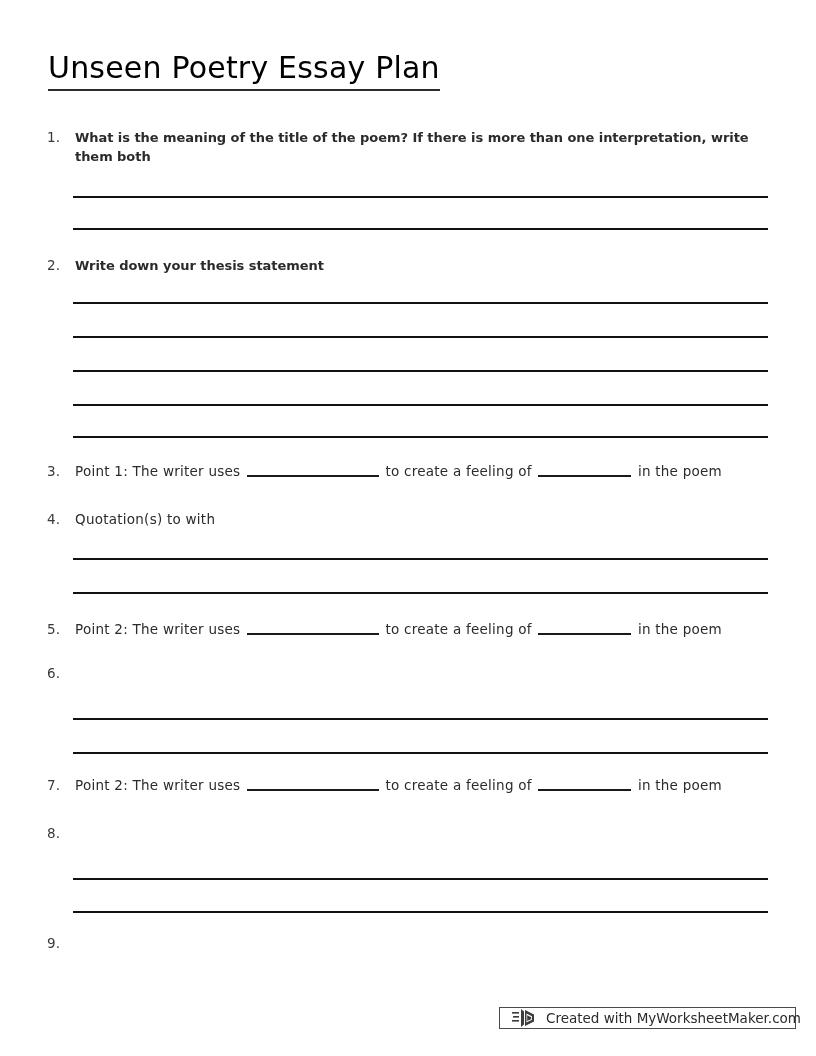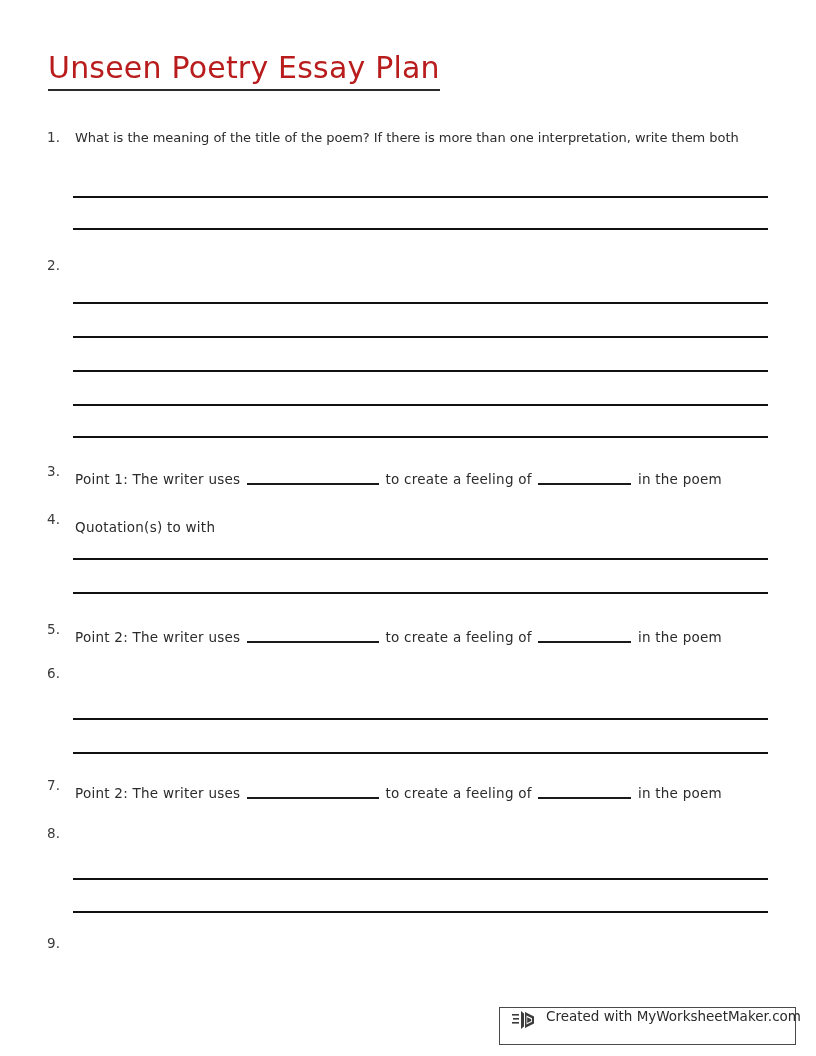--- a/index.html
+++ b/index.html
@@ -24,21 +24,21 @@
   }
 
   
   .title {
     position: absolute;
     left: 48px;
     top: 48px;
     font-size: 30px;
     font-weight: 400;
     line-height: 40px;
-    color: #b91c1c;
+    color: #000000;
     letter-spacing: 0.2px;
     border-bottom: 2px solid #2b2b2b;
     padding-bottom: 1px;
     display: inline-block;
     white-space: nowrap;
   }
 
   
   .qlist {
     position: absolute;
@@ -65,28 +65,27 @@
     color: #3a3a3a;
   }
 
   .qtext {
     font-size: 13.5px;
     line-height: 19px;
     color: #2b2b2b;
     min-height: 19px;
   }
   .qtext.bold {
-    font-weight: normal;
+    font-weight: bold;
     font-size: 13px;
     letter-spacing: -0.05px;
   }
   .qtext.plain {
     font-weight: 400;
     letter-spacing: 0.25px;
-    margin-top: 8px;
   }
 
   
   .blank {
     display: inline-block;
     border-bottom: 2px solid #1a1a1a;
     vertical-align: baseline;
     height: 13px;
     margin: 0 2px -1px 2px;
   }
@@ -99,26 +98,26 @@
     margin-left: 73px;
     margin-right: 48px;
   }
 
   
   .badge {
     position: absolute;
     left: 499px;
     top: 1007px;
     width: 297px;
-    height: 38px;
+    height: 22px;
     box-sizing: border-box;
     border: 1px solid #4a4a4a;
     background: #ffffff;
     display: flex;
-    align-items: flex-start;
+    align-items: center;
     padding-left: 12px;
   }
   .badge-icon {
     width: 26px;
     height: 24px;
     flex: 0 0 26px;
     margin-right: 8px;
     display: block;
   }
   .badge-text {
@@ -135,20 +134,21 @@
 
   <div class="title">Unseen Poetry Essay Plan</div>
 
   <div class="qlist" id="question-list">
       <div class="qitem" style="position: absolute; left: 0px; top: 0px; width: 816px;">
         <div class="qnum">1.</div>
         <div class="qtext bold">What is the meaning of the title of the poem? If there is more than one interpretation, write them both</div>
       </div>
       <div class="qitem" style="position: absolute; left: 0px; top: 128px; width: 816px;">
         <div class="qnum">2.</div>
+        <div class="qtext bold">Write down your thesis statement</div>
       </div>
       <div class="qitem" style="position: absolute; left: 0px; top: 334px; width: 816px;">
         <div class="qnum">3.</div>
         <div class="qtext plain">Point 1: The writer uses <span class="blank w-long"></span> to create a feeling of <span class="blank w-med"></span> in the poem</div>
       </div>
       <div class="qitem" style="position: absolute; left: 0px; top: 382px; width: 816px;">
         <div class="qnum">4.</div>
         <div class="qtext plain">Quotation(s) to with</div>
       </div>
       <div class="qitem" style="position: absolute; left: 0px; top: 492px; width: 816px;">

